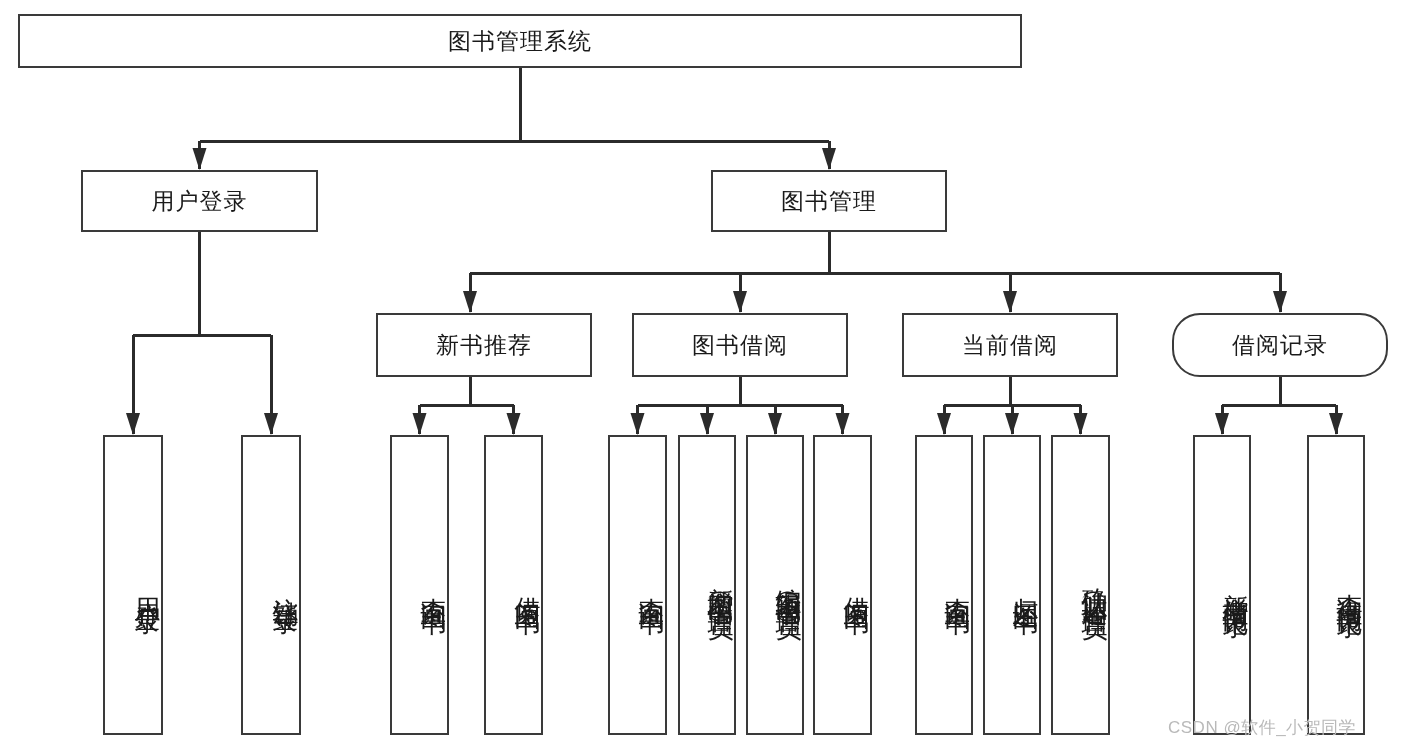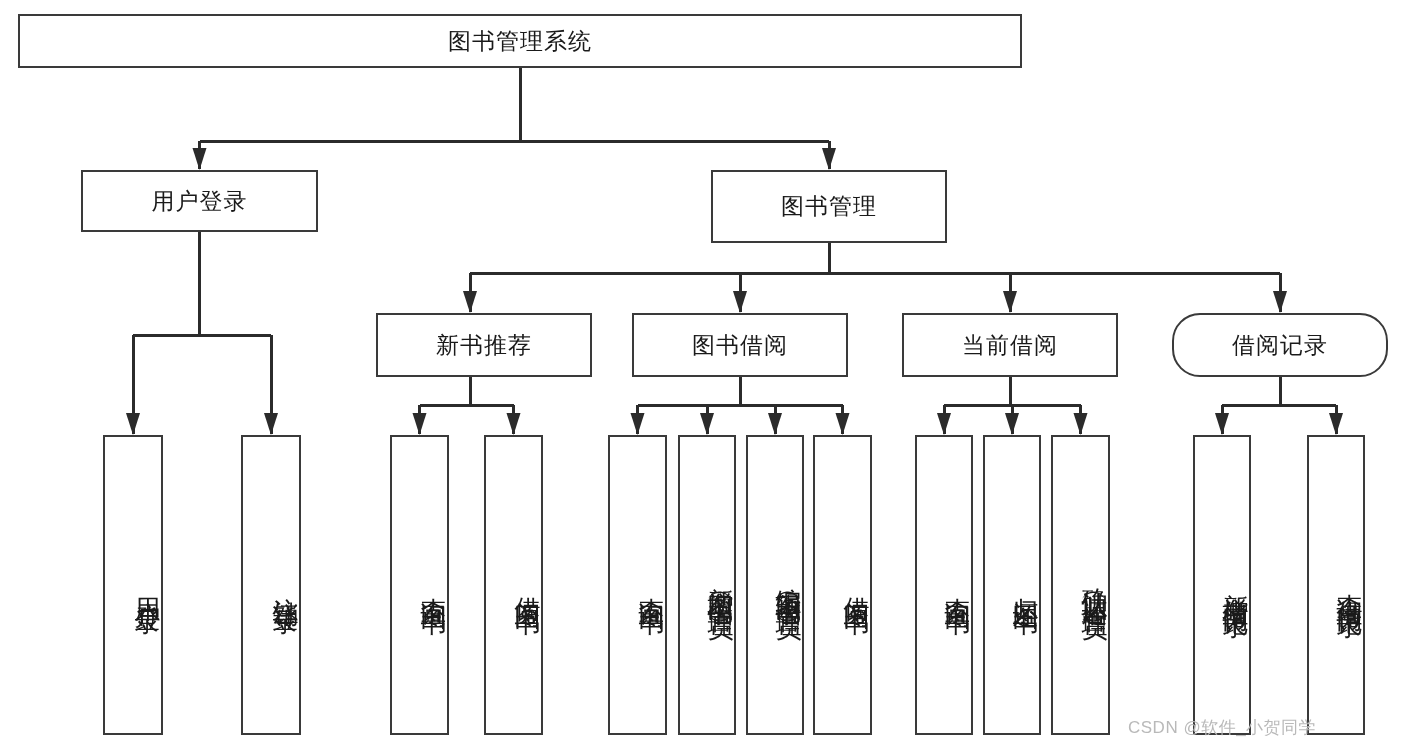--- a/index.html
+++ b/index.html
@@ -123,21 +123,21 @@
       <polygon points="1329,413 1343,413 1336,435" fill="#2b2b2b"></polygon>
     </svg>
 
   <div class="node horiz" style="left:18px; top:14px; width:1004px; height:54px;">
     <span>图书管理系统</span>
   </div>
 
   <div class="node horiz" style="left:81px; top:170px; width:237px; height:62px;">
     <span>用户登录</span>
   </div>
-  <div class="node horiz" style="left:711px; top:170px; width:236px; height:73px;">
+  <div class="node horiz" style="left:711px; top:170px; width:236px; height:62px;">
     <span>图书管理</span>
   </div>
 
   <div class="node horiz" style="left:376px; top:313px; width:216px; height:64px;">
     <span>新书推荐</span>
   </div>
   <div class="node horiz" style="left:902px; top:313px; width:216px; height:64px;">
     <span>当前借阅</span>
   </div>
   <div class="node horiz" style="left:632px; top:313px; width:216px; height:64px;">
@@ -184,15 +184,15 @@
     <span class="vlabel">确认归还（管理员）</span>
   </div>
 
   <div class="node vert" style="left:1193px; top:435px; width:58px; height:300px;">
     <span class="vlabel">新增借阅记录</span>
   </div>
   <div class="node vert" style="left:1307px; top:435px; width:58px; height:300px;">
     <span class="vlabel">查询借阅记录</span>
   </div>
 
-  <div class="watermark" style="left:1128px; top:716px;">CSDN @软件_小贺同学</div>
+  <div class="watermark" style="left:1168px; top:716px;">CSDN @软件_小贺同学</div>
 
 </div>
 
 </body></html>

